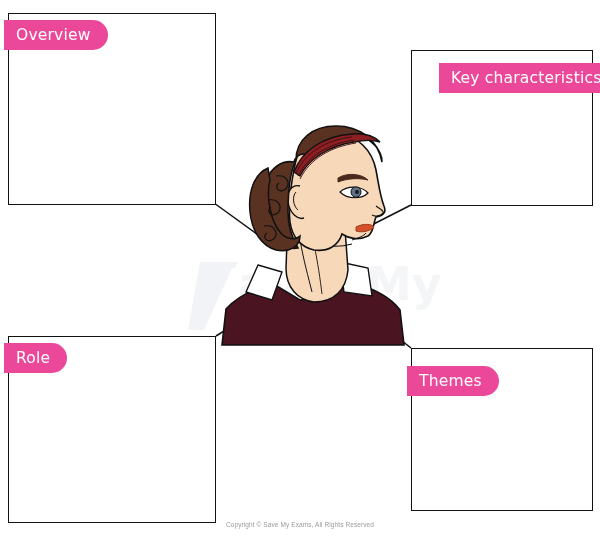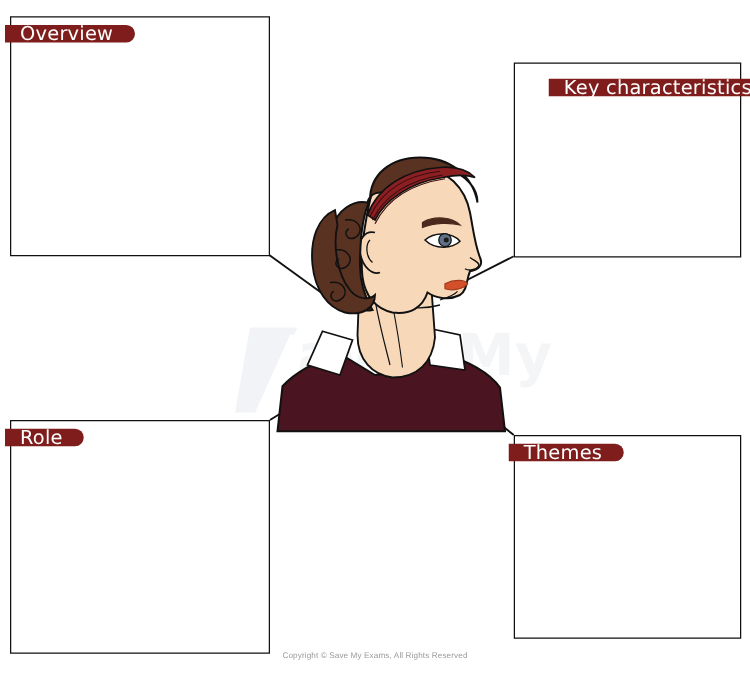--- a/index.html
+++ b/index.html
@@ -30,24 +30,24 @@
     position: absolute;
     box-sizing: border-box;
     background: #ffffff;
     border: 1.6px solid #111111;
     z-index: 5;
   }
   .pill {
     position: absolute;
     display: flex;
     align-items: center;
-    background: #7f1d1d;
+    background: #ec4899;
     color: #ffffff;
     border-radius: 0 18px 18px 0;
-    height: 14px;
+    height: 30px;
     padding: 0 17px 0 12px;
     font-size: 15.5px;
     letter-spacing: .2px;
     white-space: nowrap;
     z-index: 7;
     font-family: "DejaVu Sans", sans-serif;
   }
 
   ul.items {
     list-style: none;
@@ -78,21 +78,21 @@
 
   
   #box-overview   { left: 8px;   top: 13px;  width: 208px; height: 192px; }
   #box-keychar    { left: 411px; top: 50px;  width: 182px; height: 156px; }
   #box-role       { left: 8px;   top: 336px; width: 208px; height: 187px; }
   #box-themes     { left: 411px; top: 348px; width: 182px; height: 163px; }
 
   #pill-overview  { left: 4px;   top: 20px;  }
   #pill-keychar   { left: 407px; top: 63px; margin-left: 32px;  }
   #pill-role      { left: 4px;   top: 343px; }
-  #pill-themes    { left: 407px; top: 355px; }
+  #pill-themes    { left: 407px; top: 366px; }
 
   .box-body { position: absolute; }
   #body-overview  { left: 12px;  top: 60px;  width: 196px; }
   #body-keychar   { left: 424px; top: 105px; width: 170px; }
   #body-role      { left: 18px;  top: 383px; width: 190px; }
   #body-themes    { left: 424px; top: 386px; width: 172px; }
 
   
   #copyright {
     position: absolute;

